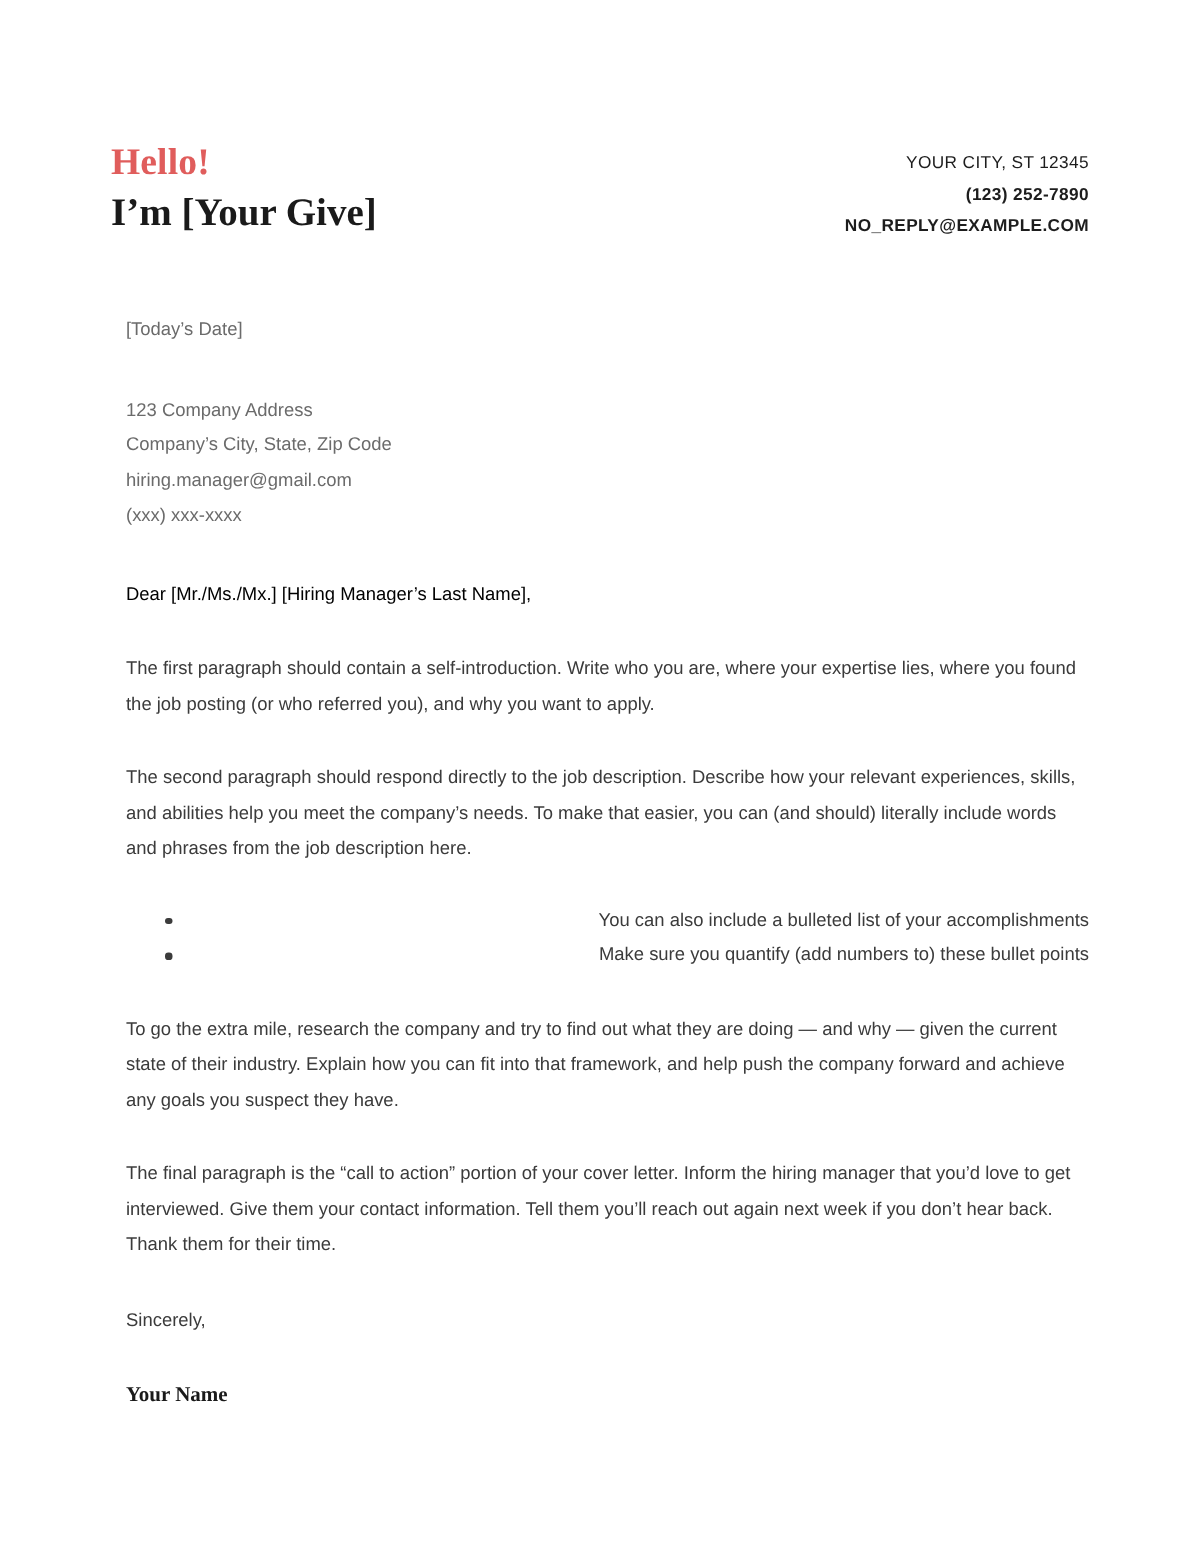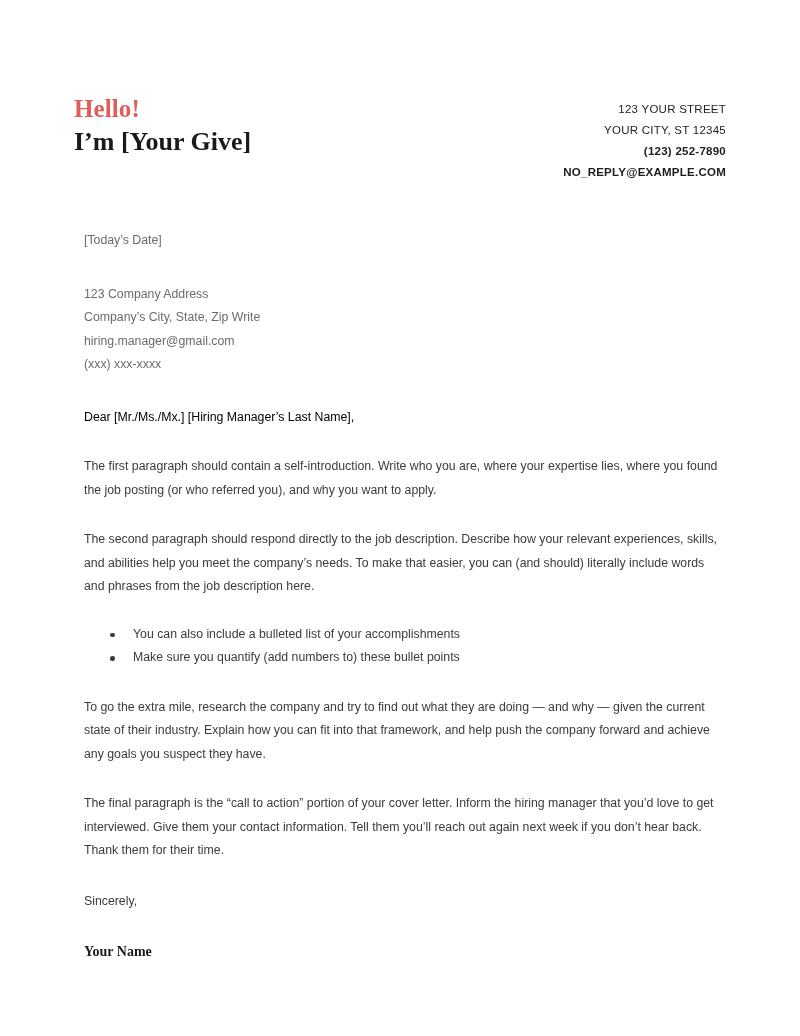--- a/index.html
+++ b/index.html
@@ -95,20 +95,21 @@
   .para {
     margin-top: 26px;
     color: #3b3b3b;
     text-align: left;
   }
   .para.tight { margin-top: 26px; }
   ul.bullets {
     margin: 24px 0 0 0;
     padding: 0;
     list-style: none;
+    text-align: right;
   }
   ul.bullets li {
     position: relative;
     padding-left: 49px;
     margin-bottom: 0;
     line-height: 23.5px;
     color: #3b3b3b;
   }
   ul.bullets li::before {
     content: "";
@@ -138,35 +139,34 @@
 <div class="page">
 
   <div class="letterhead">
 
     <div class="identity">
       <div class="hello">Hello!</div>
       <div class="your-name-line">I’m [Your Give]</div>
     </div>
 
     <div class="contact-block">
-      <span class="contact-line">123 YOUR STREET</span>
       <span class="contact-line">YOUR CITY, ST 12345</span>
       <span class="contact-line strong">(123) 252-7890</span>
       <span class="contact-line strong">NO_REPLY@EXAMPLE.COM</span>
     </div>
 
   </div>
 
   <div class="letter-body">
 
     <p class="date-line">[Today’s Date]</p>
 
     <div class="recipient-block">
       <span class="recipient-line">123 Company Address</span>
-      <span class="recipient-line">Company’s City, State, Zip Write</span>
+      <span class="recipient-line">Company’s City, State, Zip Code</span>
       <span class="recipient-line">hiring.manager@gmail.com</span>
       <span class="recipient-line">(xxx) xxx-xxxx</span>
     </div>
 
     <p class="salutation">Dear [Mr./Ms./Mx.] [Hiring Manager’s Last Name],</p>
 
     <p class="para">The first paragraph should contain a self-introduction. Write who you are, where your expertise lies, where you found the job posting (or who referred you), and why you want to apply.</p>
 
     <p class="para">The second paragraph should respond directly to the job description. Describe how your relevant experiences, skills, and abilities help you meet the company’s needs. To make that easier, you can (and should) literally include words and phrases from the job description here.</p>
 

